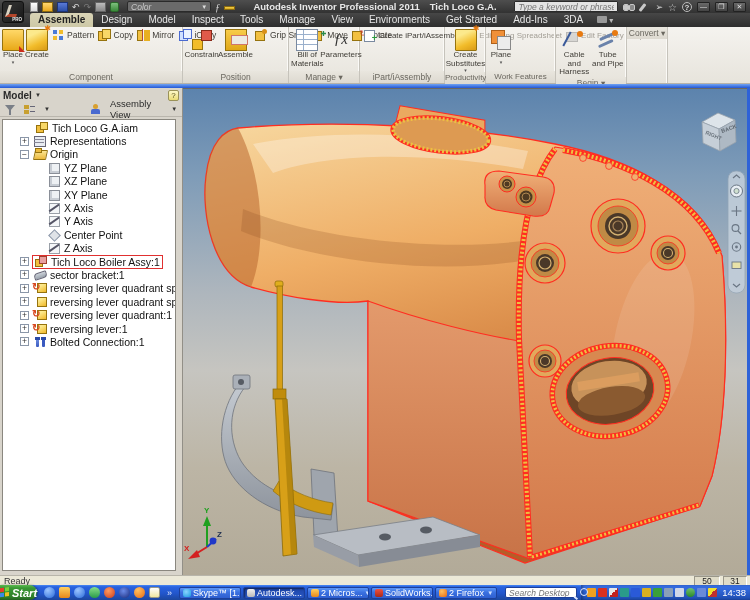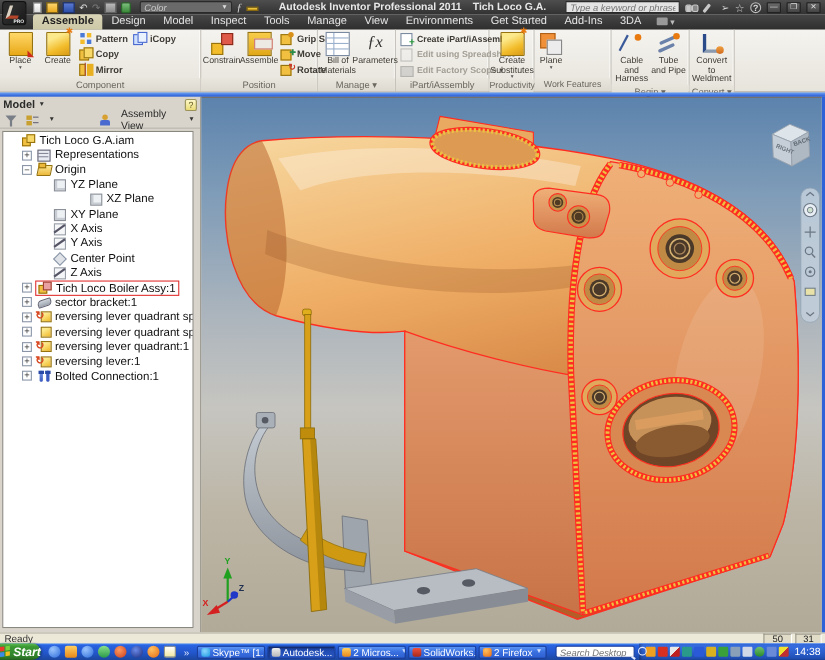--- a/index.html
+++ b/index.html
@@ -59,21 +59,21 @@
   
   #ribbon { position:absolute; left:0; top:27px; width:750px; height:57px;
     background:linear-gradient(#f5f3ef,#e7e4dc); border-bottom:1px solid #b5b2aa; display:flex; }
   .rpanel { height:56px; border-right:1px solid #c6c3bb; box-shadow:inset -1px 0 0 #fbfaf7; display:flex; flex-direction:column; }
   .rbody { flex:1; display:flex; padding:1px 2px 0; gap:1px; }
   .rfoot { height:12px; font-size:8.5px; color:#6a675f; text-align:center; line-height:12px;
     background:linear-gradient(#e9e6de,#ddd9d0); white-space:nowrap; }
   .rbig { width:33px; display:flex; flex-direction:column; align-items:center; padding-top:1px; }
   .rbig .rlab { font-size:8px; line-height:8.5px; text-align:center; color:#3f3c36; }
   .rbig .dd { display:block; font-size:5px; color:#555; line-height:4px; }
-  .rcol { display:flex; flex-direction:column; justify-content:flex-start;font-weight:bold; }
+  .rcol { display:flex; flex-direction:row; justify-content:flex-start; }
   .rsmall { height:14px; display:flex; align-items:center; gap:3px; padding:0 2px; white-space:nowrap; }
   .rsmall .rslab { font-size:8.5px; color:#3f3c36; }
   .rsmall.disabled .rslab { color:#a39f96; }
   .rsmall.disabled .ric { opacity:.4; filter:grayscale(1); }
   .rsmall .sdd { font-size:5px; color:#555; }
 
   .ricL { width:22px; height:22px; position:relative; flex:none; }
   .ric { width:12px; height:12px; position:relative; flex:none; }
 
   .i-place { background:linear-gradient(#ffd868,#e8a818); border:1px solid #96730e; border-radius:1px; }
@@ -413,26 +413,20 @@
         </div>
         <div class="rbig">
           <span class="ricL i-tube"></span>
           <span class="rlab">Tube and Pipe</span>
         </div>
       </div>
       <div class="rfoot"><span>Begin</span> ▾</div>
     </div>
 
     <div class="rpanel" style="width:41px">
-      <div class="rbody">
-        <div class="rbig" style="width:37px">
-          <span class="ricL i-weld"></span>
-          <span class="rlab">Convert to Weldment</span>
-        </div>
-      </div>
       <div class="rfoot"><span>Convert</span> ▾</div>
     </div>
   </div>
 
   <div id="strip-top"></div>
   <div id="strip-right"></div>
 
   <div id="browser">
     <div id="browser-header">
       <span class="btitle">Model</span>
@@ -443,21 +437,21 @@
       <span class="bt-ico bt-filter"></span>
       <span class="bt-ico bt-tree"></span>
       <span class="bt-dd">▼</span>
       <span class="bt-sep"></span>
       <span class="bt-ico bt-person"></span>
       <span id="view-mode-label">Assembly View</span>
       <span class="bt-dd">▼</span>
       <span class="bt-ico bt-binoc"></span>
     </div>
     <div id="tree">
-        <div class="trow" style="padding-left: 3px;">
+        <div class="trow" style="padding-left: 3px; margin-left: 16px;">
           <span class="expander none"></span>
           <span class="itemwrap">
             <span class="ticon ti-assembly-document"></span>
             <span>Tich Loco G.A.iam</span>
           </span>
         </div>
         <div class="trow" style="padding-left: 17px;">
           <span class="expander">+</span>
           <span class="itemwrap">
             <span class="ticon ti-representations"></span>
@@ -471,21 +465,21 @@
             <span>Origin</span>
           </span>
         </div>
         <div class="trow" style="padding-left: 31px;">
           <span class="expander none"></span>
           <span class="itemwrap">
             <span class="ticon ti-work-plane"></span>
             <span>YZ Plane</span>
           </span>
         </div>
-        <div class="trow" style="padding-left: 31px; justify-content: center;">
+        <div class="trow" style="padding-left: 31px;">
           <span class="expander none"></span>
           <span class="itemwrap">
             <span class="ticon ti-work-plane"></span>
             <span>XZ Plane</span>
           </span>
         </div>
         <div class="trow" style="padding-left: 31px;">
           <span class="expander none"></span>
           <span class="itemwrap">
             <span class="ticon ti-work-plane"></span>

